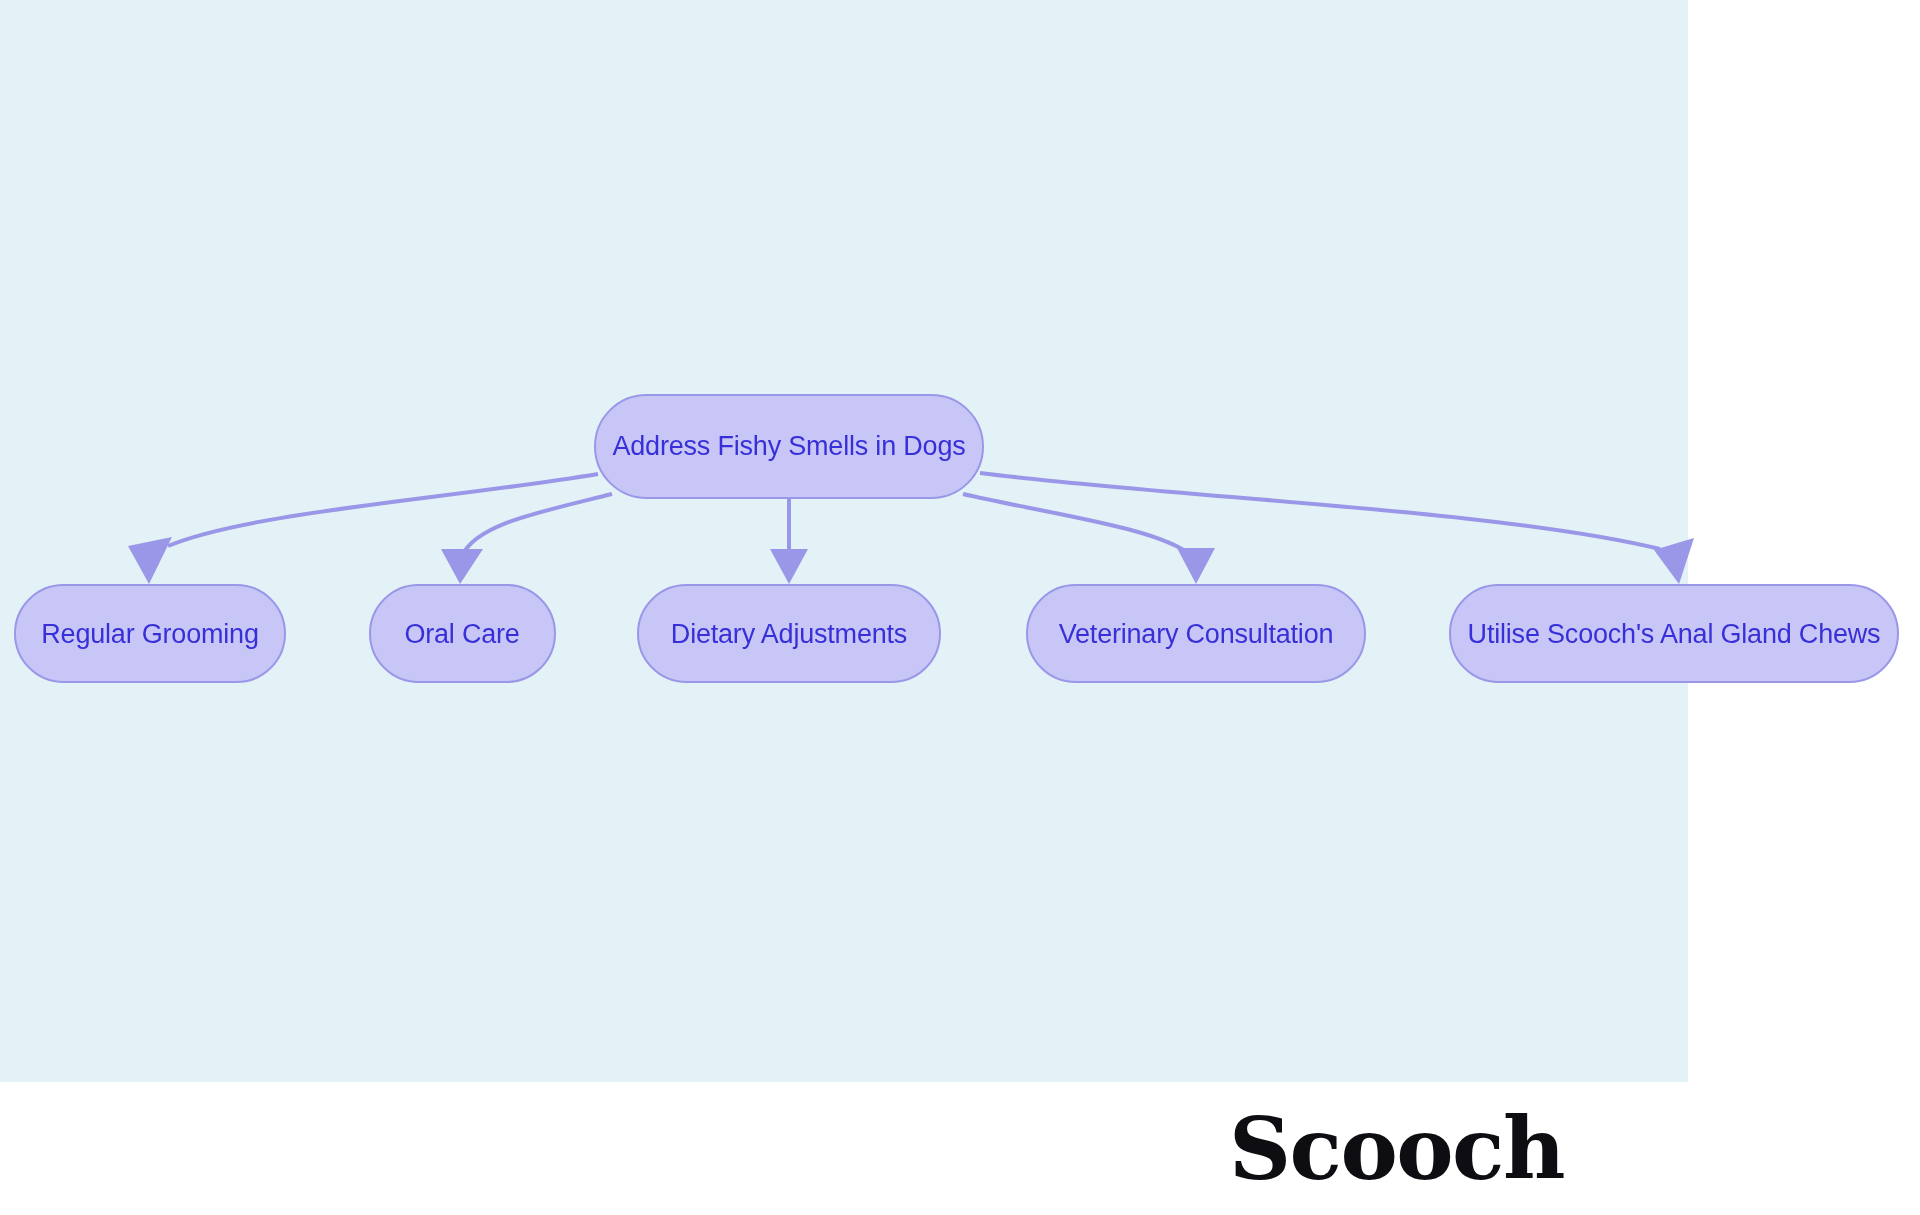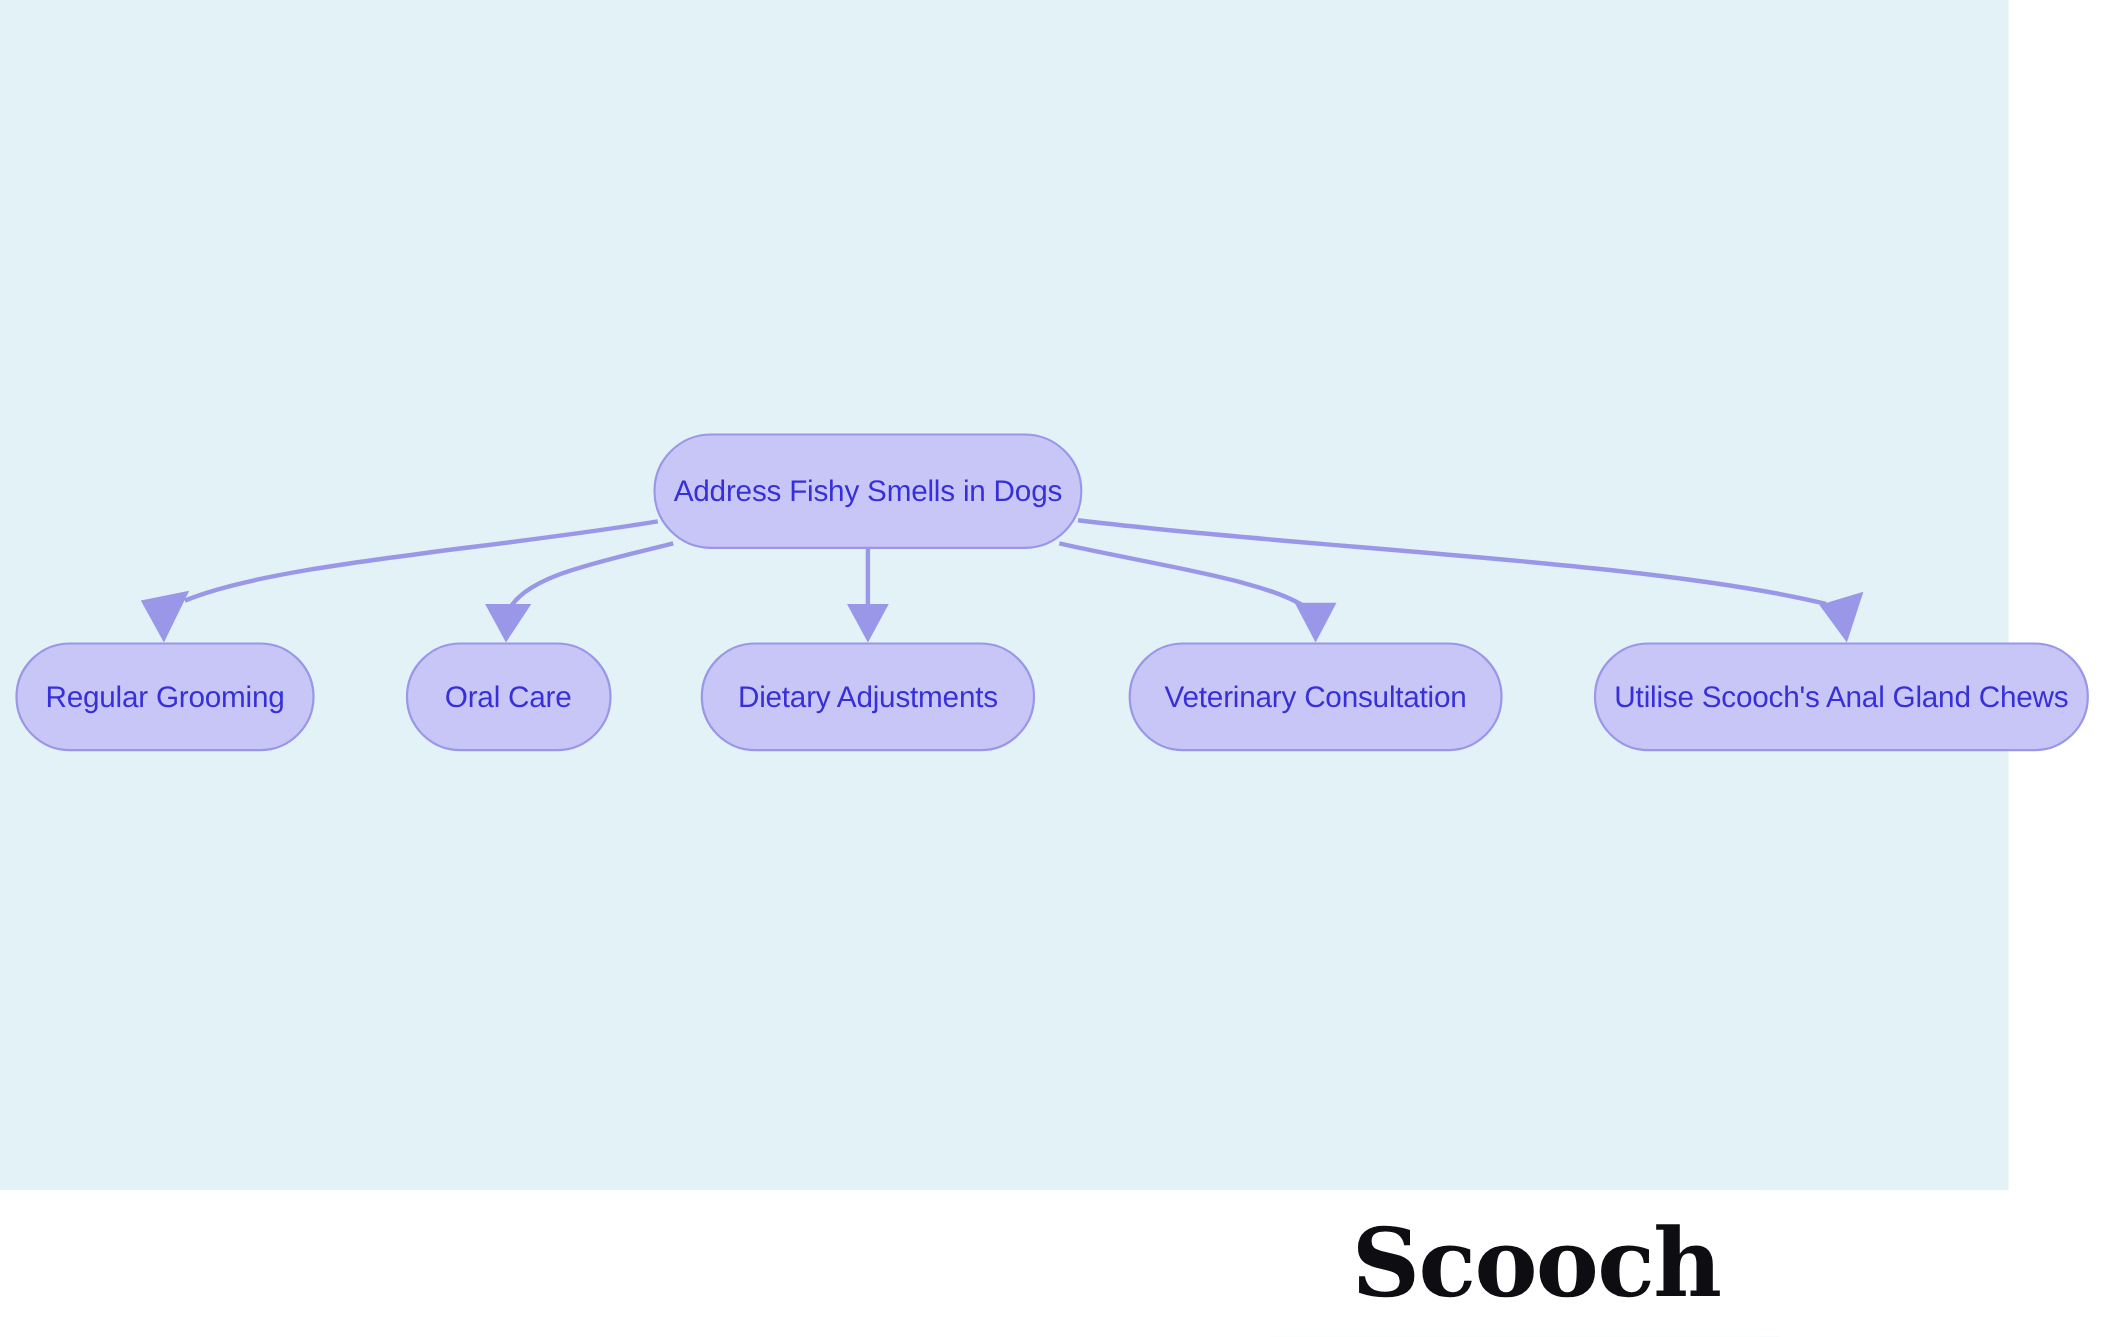--- a/index.html
+++ b/index.html
@@ -12,21 +12,21 @@
     height: 1215px;
     position: relative;
     overflow: hidden;
     font-family: "Liberation Sans", sans-serif;
   }
 
   #canvas {
     position: absolute;
     left: 0;
     top: 0;
-    width: 1826px;
+    width: 1688px;
     height: 1082px;
     background: #e3f2f7;
     text-align: right;
   }
 
   #diagram-svg {
     position: absolute;
     left: 0;
     top: 0;
     width: 1920px;

